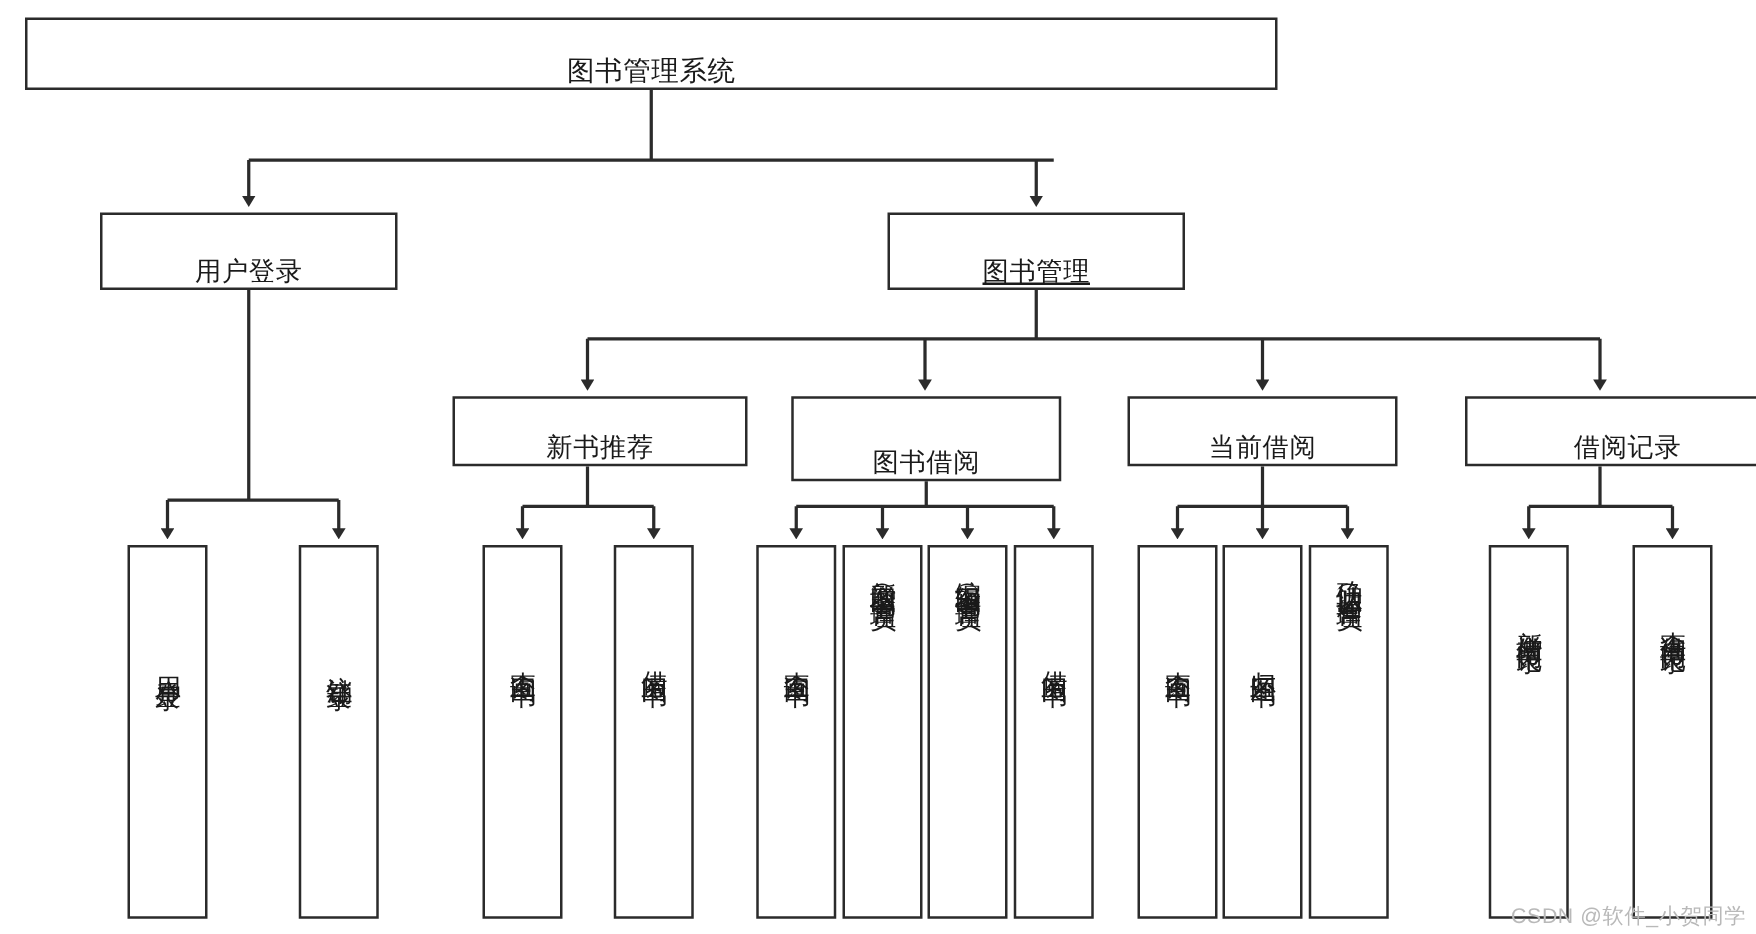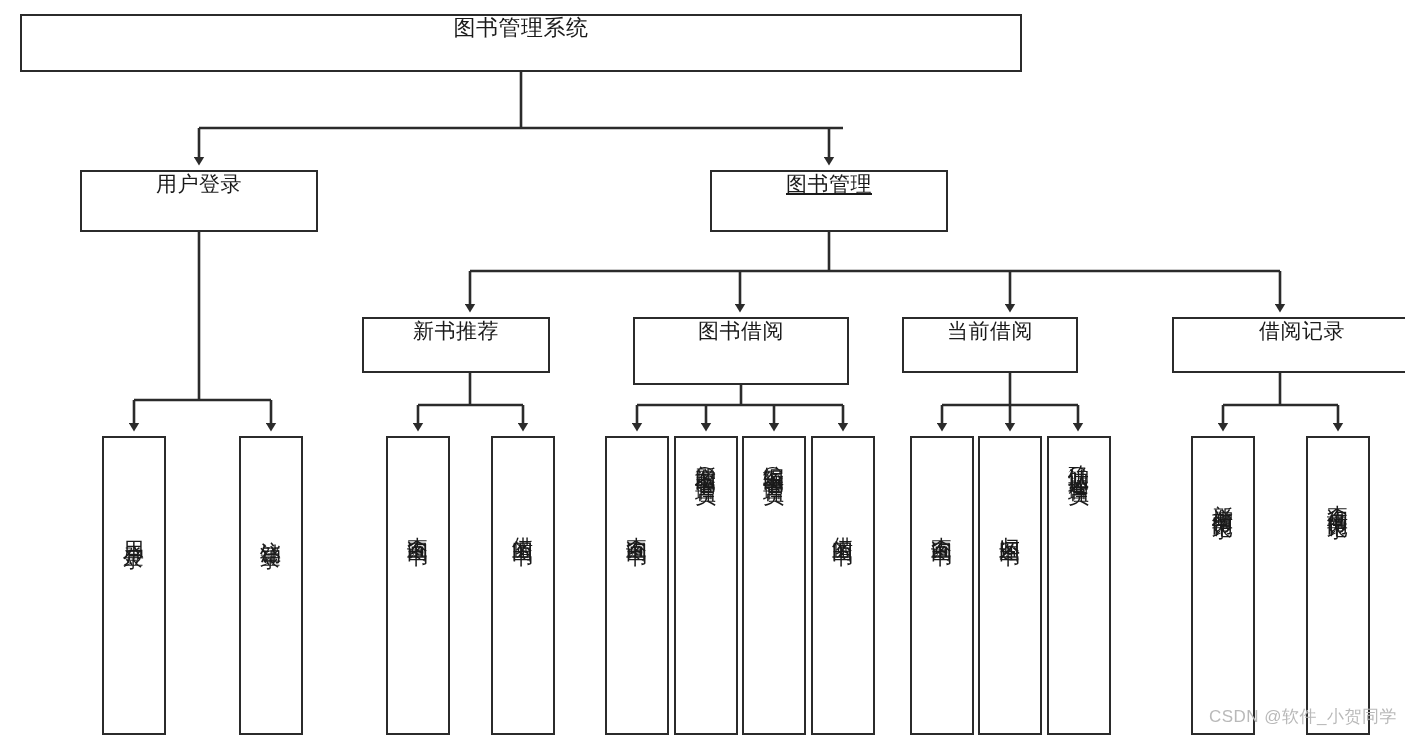--- a/index.html
+++ b/index.html
@@ -24,21 +24,21 @@
     width: 1405px;
     height: 747px;
     pointer-events: none;
   }
   .node {
     position: absolute;
     box-sizing: border-box;
     background: #ffffff;
     border: 2.5px solid #2b2b2b;
     display: flex;
-    align-items: flex-start;
+    align-items: flex-end;
     justify-content: center;
     color: #1a1a1a;
   }
   .node .label {
     text-align: center;
     line-height: 1.12;
     letter-spacing: 0.5px;
     white-space: nowrap;
   }
   
@@ -58,21 +58,21 @@
     writing-mode: vertical-rl;
     text-orientation: upright;
     font-size: 21px;
     line-height: 1.0;
     letter-spacing: 3px;
     white-space: nowrap;
   }
   .watermark {
     position: absolute;
     right: 8px;
-    bottom: 19px;
+    bottom: 3px;
     font-size: 17px;
     color: #b9b9b9;
     letter-spacing: 0.5px;
     white-space: nowrap;
     user-select: none;
   }
 </style>
 </head>
 <body>
 
@@ -133,29 +133,29 @@
   </div>
 
   <div class="node h" style="left:80px; top:170px; width:238px; height:62px;">
     <span class="label">用户登录</span>
   </div>
 
   <div class="node h" style="left:710px; top:170px; width:238px; height:62px;text-decoration:underline;">
     <span class="label">图书管理</span>
   </div>
 
-  <div class="node h" style="left:362px; top:317px; width:188px; height:56px;">
+  <div class="node h" style="left:362px; top:317px; width:236px; height:56px;">
     <span class="label">新书推荐</span>
   </div>
 
   <div class="node h" style="left:633px; top:317px; width:216px; height:68px;">
     <span class="label">图书借阅</span>
   </div>
 
-  <div class="node h" style="left:902px; top:317px; width:176px; height:56px;">
+  <div class="node h" style="left:902px; top:317px; width:216px; height:56px;">
     <span class="label">当前借阅</span>
   </div>
 
   <div class="node h" style="left:1172px; top:317px; width:260px; height:56px;">
     <span class="label">借阅记录</span>
   </div>
 
   <div class="node v" style="left:102px; top:436px; width:64px; height:299px; padding-top:86px;">
     <span class="label">用户登录</span>
   </div>

